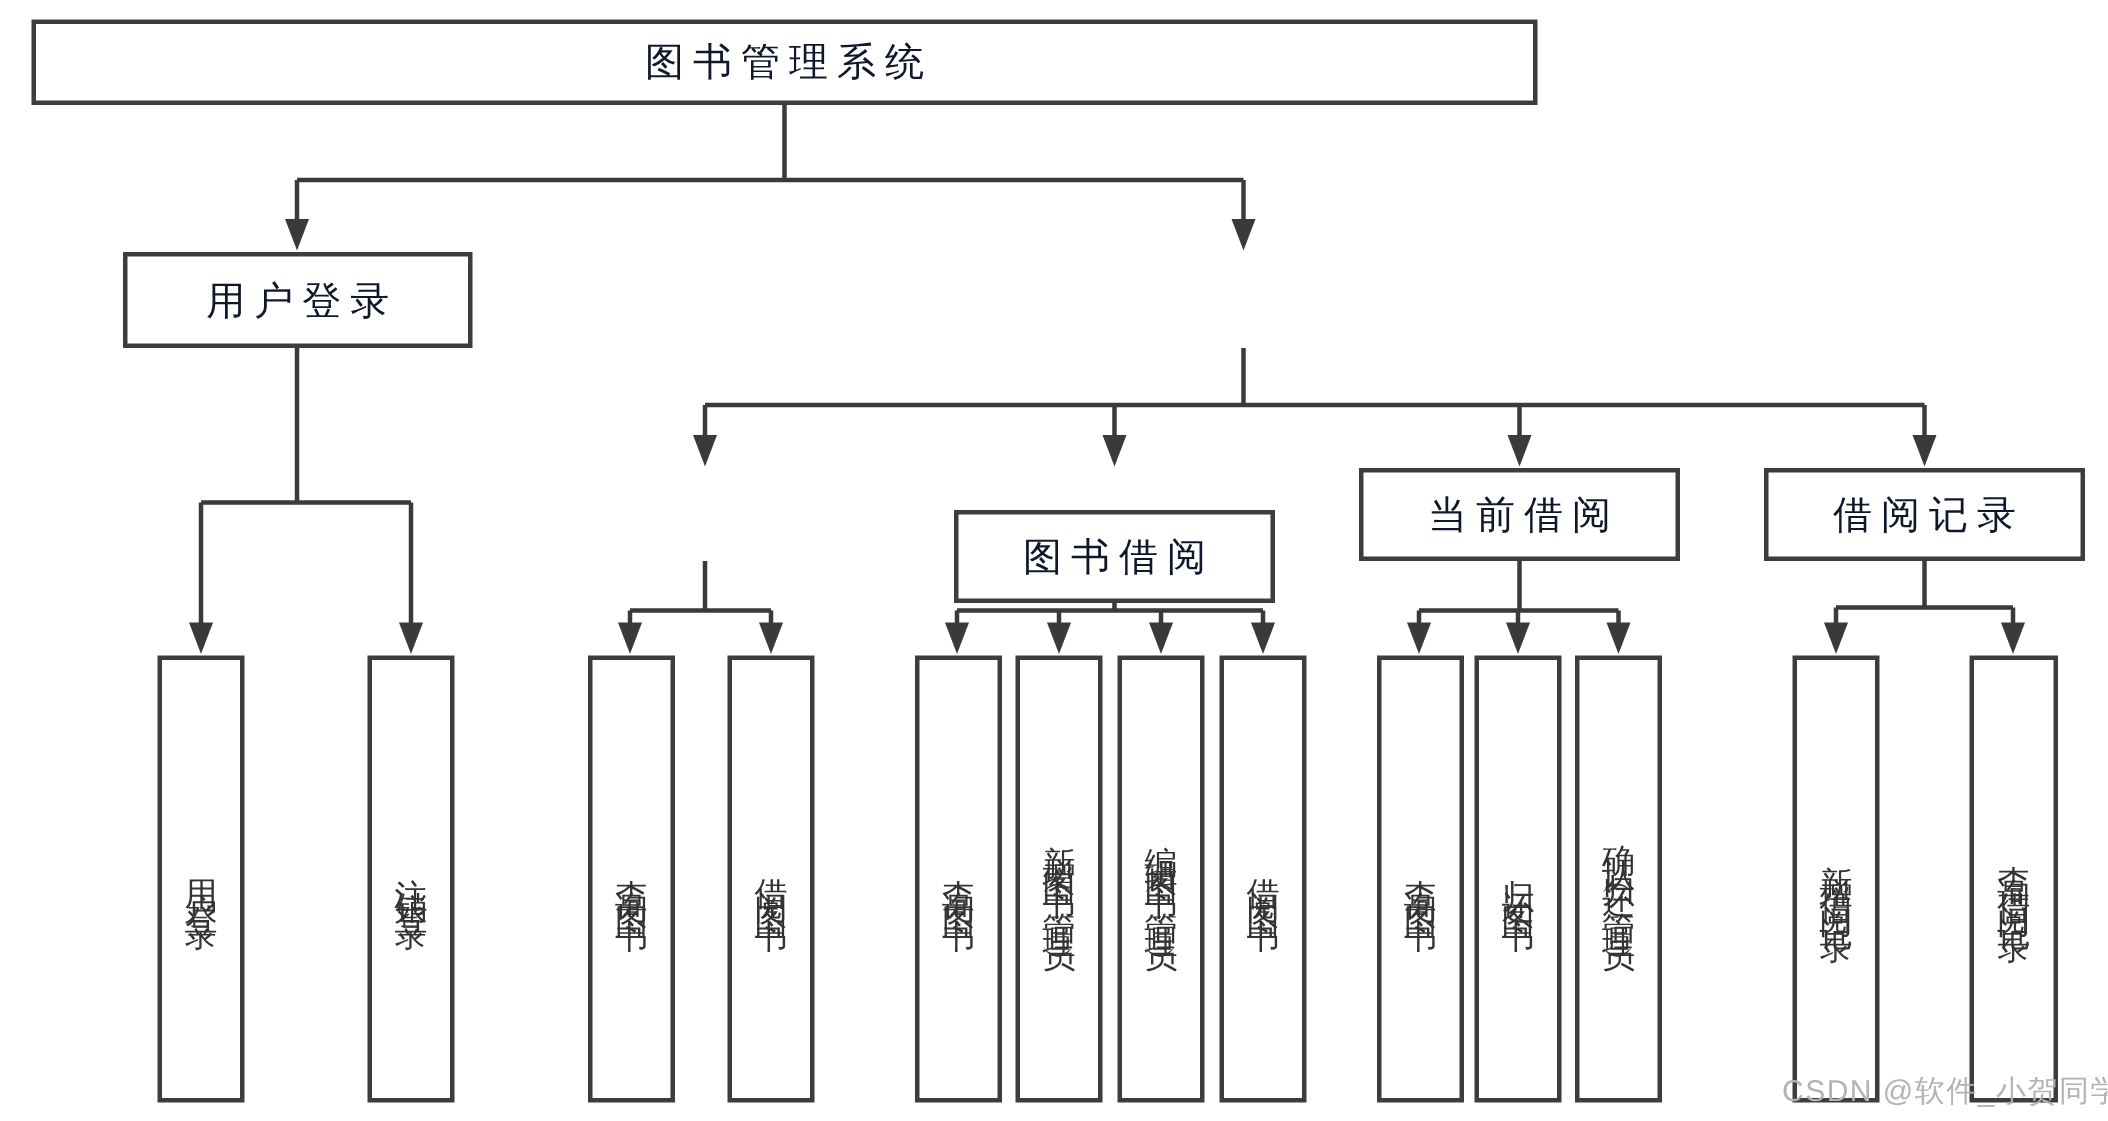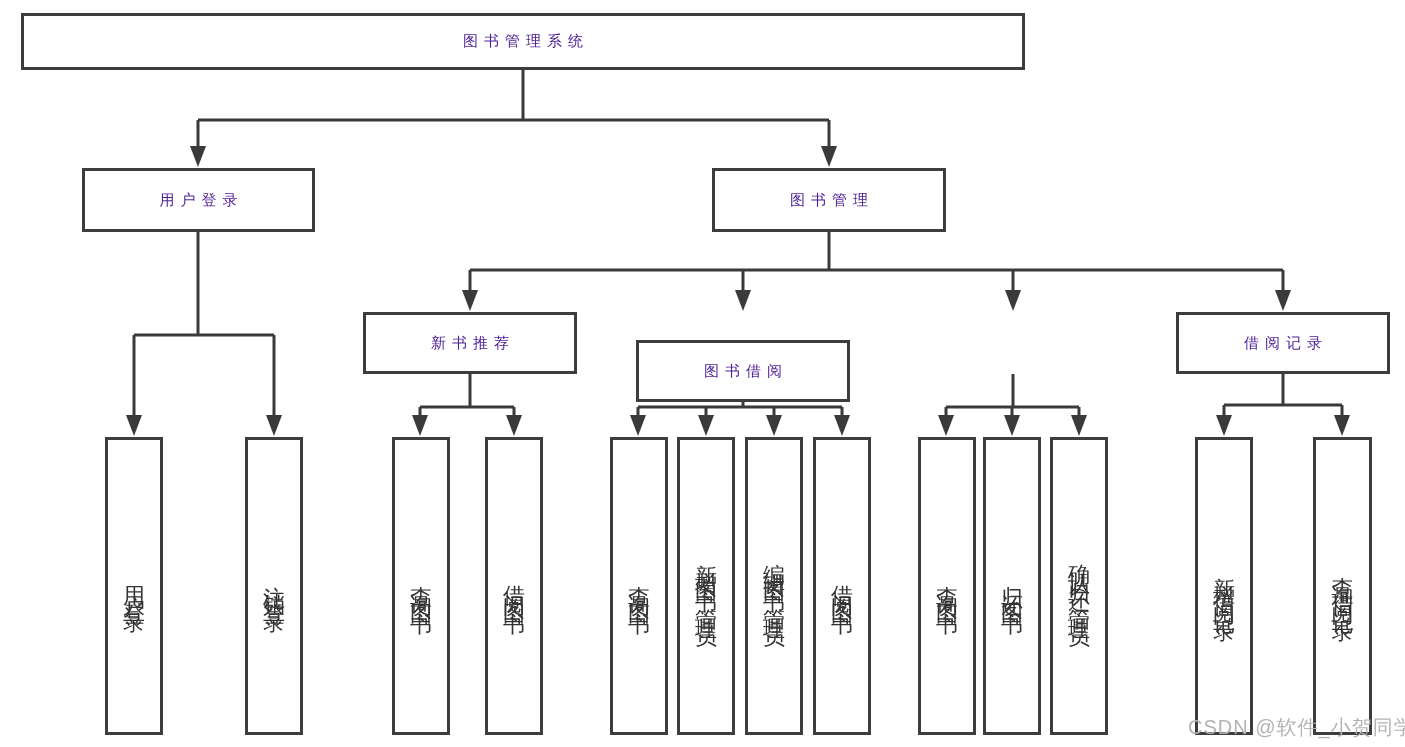--- a/index.html
+++ b/index.html
@@ -27,25 +27,25 @@
     position: absolute;
     box-sizing: border-box;
     background: #ffffff;
     border: 3px solid #3d3d3d;
     display: flex;
     align-items: center;
     justify-content: center;
     color: #333333;
   }
   .box.h .lbl {
-    font-size: 15px;
+    font-size: 26px;
     letter-spacing: 6px;
     text-indent: 6px; 
     white-space: nowrap;
-    color: #4c1d95;
+    color: #0f172a;
   }
   .box.v .lbl {
     writing-mode: vertical-rl;
     text-orientation: mixed;
     font-size: 22px;
     letter-spacing: 9px;
     line-height: 1;
     white-space: nowrap;
     color: #333333;
   }
@@ -106,29 +106,26 @@
     <polygon class="arrow" points="1342,436 1334,415 1350,415"></polygon>
   </svg>
 
   <div class="box h" style="left:21px; top:13px; width:1004px; height:57px;">
     <span class="lbl">图书管理系统</span>
   </div>
 
   <div class="box h" style="left:82px; top:168px; width:233px; height:64px;">
     <span class="lbl">用户登录</span>
   </div>
-  <div class="box h" style="left:712px; top:168px; width:234px; height:64px;">
-    <span class="lbl">图书管理</span>
-  </div>
 
-  <div class="box h" style="left:363px; top:312px; width:214px; height:62px;">
-    <span class="lbl">新书推荐</span>
-  </div>
   <div class="box h" style="left:636px; top:312px; width:214px; height:62px;margin-top:28px;">
     <span class="lbl">图书借阅</span>
+  </div>
+  <div class="box h" style="left:906px; top:312px; width:214px; height:62px;">
+    <span class="lbl">当前借阅</span>
   </div>
   <div class="box h" style="left:1176px; top:312px; width:214px; height:62px;">
     <span class="lbl">借阅记录</span>
   </div>
 
   <div class="box v" style="left:105px; top:437px; width:58px; height:298px;">
     <span class="lbl">用户登录</span>
   </div>
   <div class="box v" style="left:245px; top:437px; width:58px; height:298px;">
     <span class="lbl">注销登录</span>

